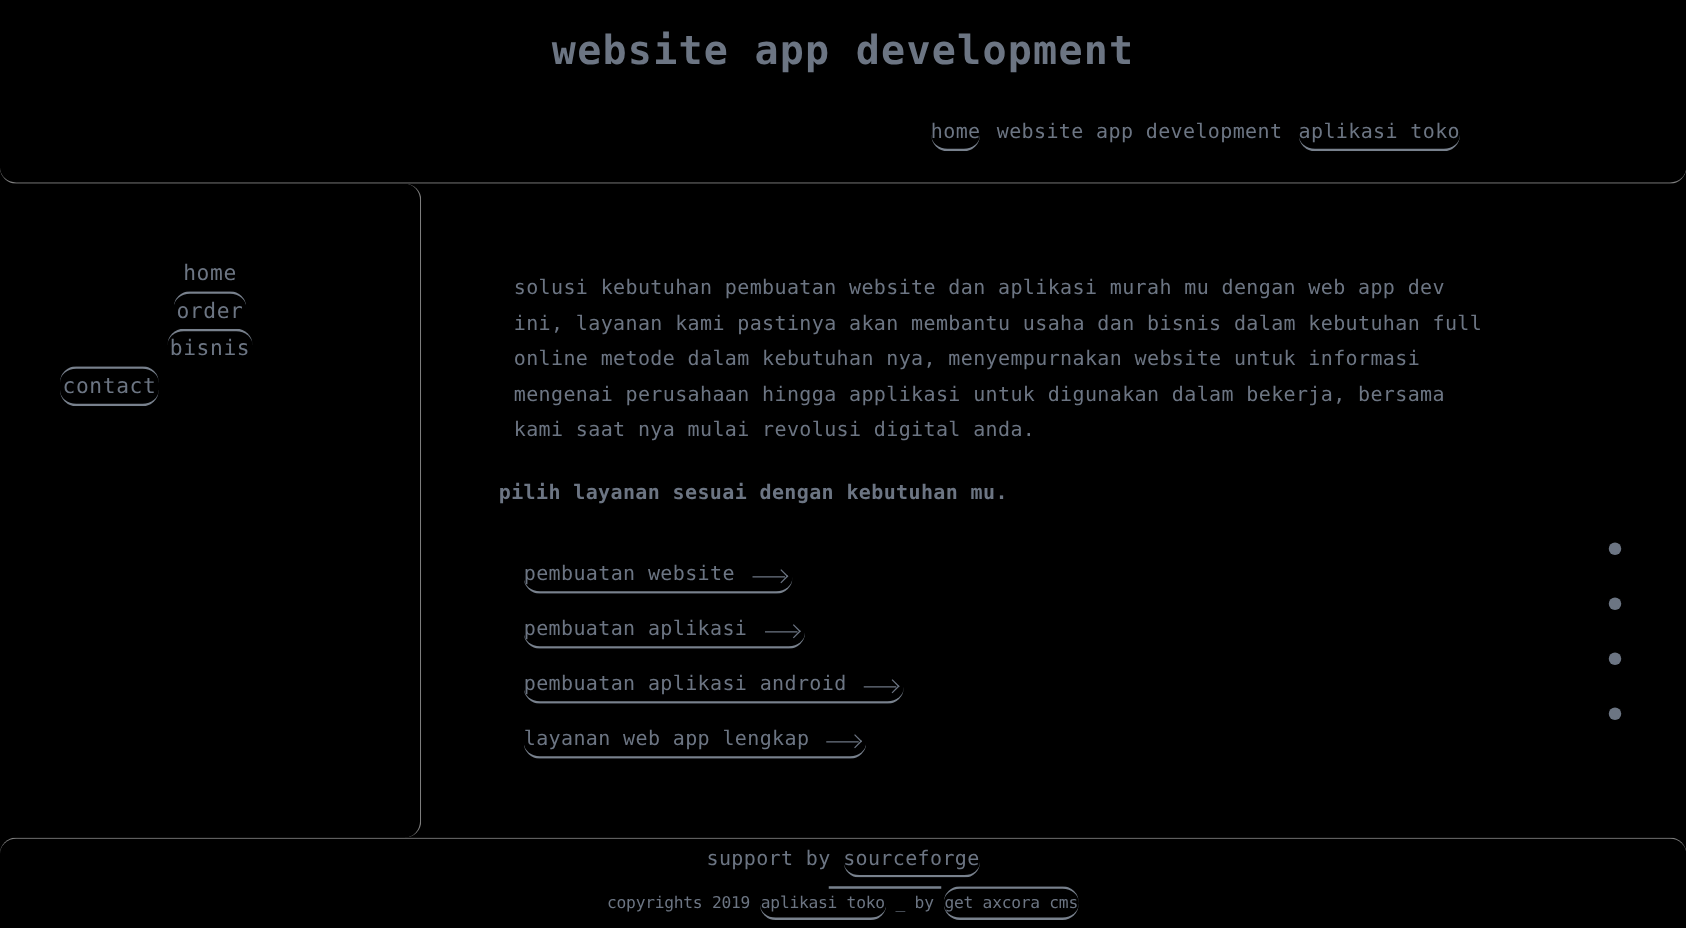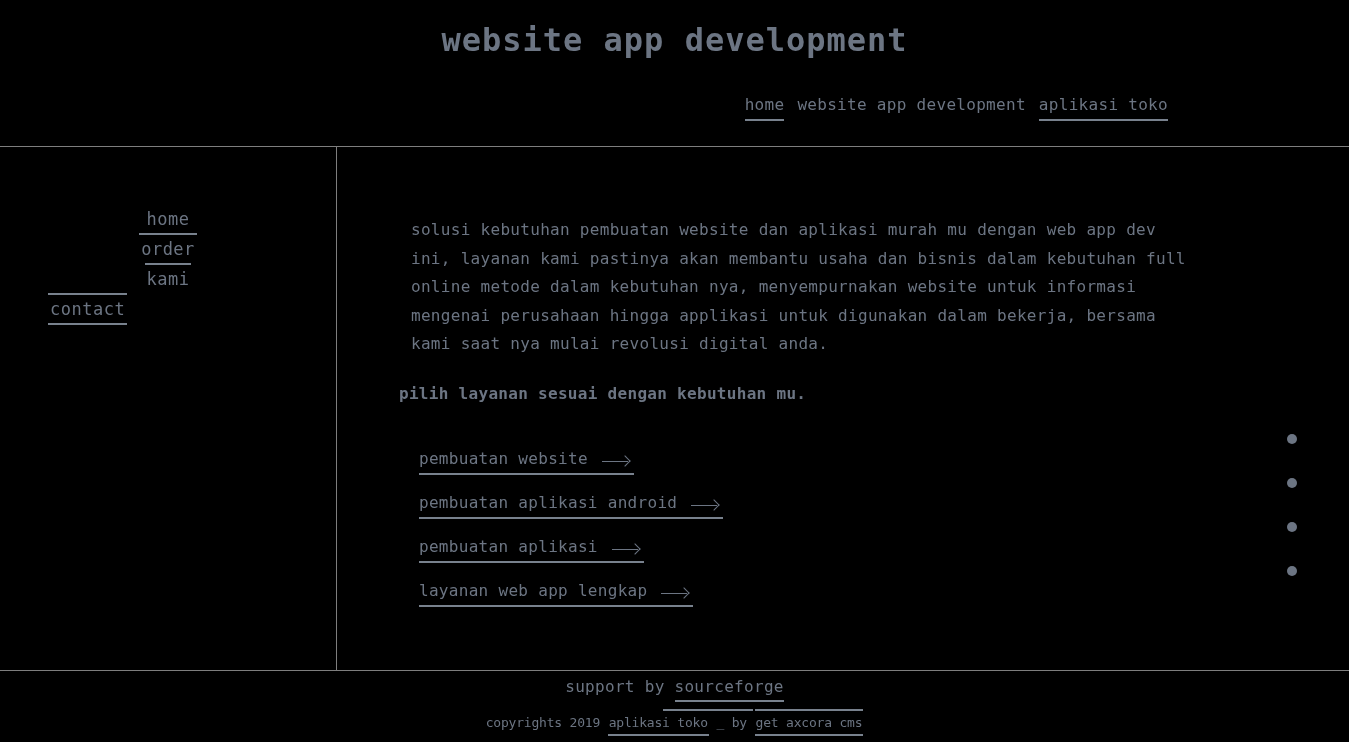--- a/index.html
+++ b/index.html
@@ -1,21 +1,21 @@
 <!DOCTYPE html>
 <html><head>
 <meta charset="utf-8">
 <style>
   :root{
     --bg:#000000;
     --txt:#6c7583;
     --line:#7e7e7e;
     --ul:#78818d;
   }
-  *{box-sizing:border-box;}
+  *{box-sizing:border-box;border-radius:13px;}
   html,body{margin:0;padding:0;}
   body{
     width:1349px;height:742px;overflow:hidden;
     background:var(--bg);color:var(--txt);
     font-family:"DejaVu Sans Mono","Liberation Mono",monospace;
   }
   a{color:var(--txt);text-decoration:none;cursor:pointer;}
 
   
   header{
@@ -112,21 +112,21 @@
     <a class="nav-link underlined">home</a>
     <a class="nav-link">website app development</a>
     <a class="nav-link underlined">aplikasi toko</a>
   </nav>
 </header>
 
 <div class="page-body">
   <aside class="sidebar">
     <a class="side-link">home</a>
     <a class="side-link bt">order</a>
-    <a class="side-link bt">kami</a>
+    <a class="side-link bt">bisnis</a>
     <a class="side-link bt bb">contact</a>
   </aside>
 
   <main class="content">
     <p class="intro">solusi kebutuhan pembuatan website dan aplikasi murah mu dengan web app dev
 ini, layanan kami pastinya akan membantu usaha dan bisnis dalam kebutuhan full
 online metode dalam kebutuhan nya, menyempurnakan website untuk informasi
 mengenai perusahaan hingga applikasi untuk digunakan dalam bekerja, bersama
 kami saat nya mulai revolusi digital anda.</p>
     <p class="prompt">pilih layanan sesuai dengan kebutuhan mu.</p>
@@ -135,28 +135,28 @@
       <li>
         <span class="bullet"></span>
         <a class="service-link">
           <span>pembuatan website</span>
           <span class="arrow"></span>
         </a>
       </li>
       <li>
         <span class="bullet"></span>
         <a class="service-link">
-          <span>pembuatan aplikasi android</span>
+          <span>pembuatan aplikasi</span>
           <span class="arrow"></span>
         </a>
       </li>
       <li>
         <span class="bullet"></span>
         <a class="service-link">
-          <span>pembuatan aplikasi</span>
+          <span>pembuatan aplikasi android</span>
           <span class="arrow"></span>
         </a>
       </li>
       <li>
         <span class="bullet"></span>
         <a class="service-link">
           <span>layanan web app lengkap</span>
           <span class="arrow"></span>
         </a>
       </li>

